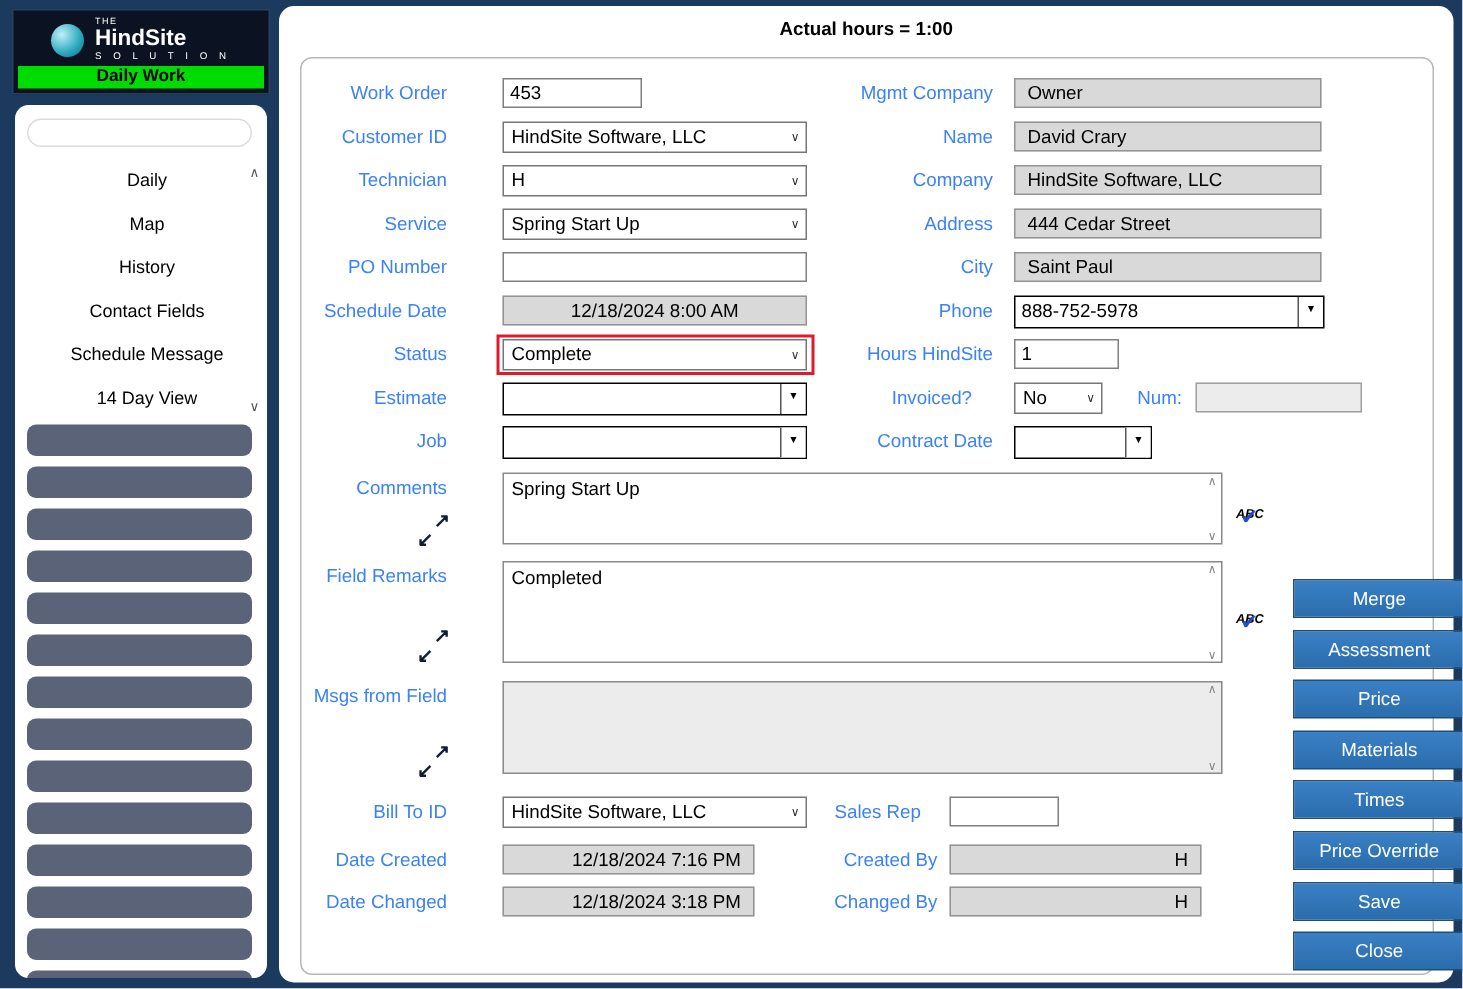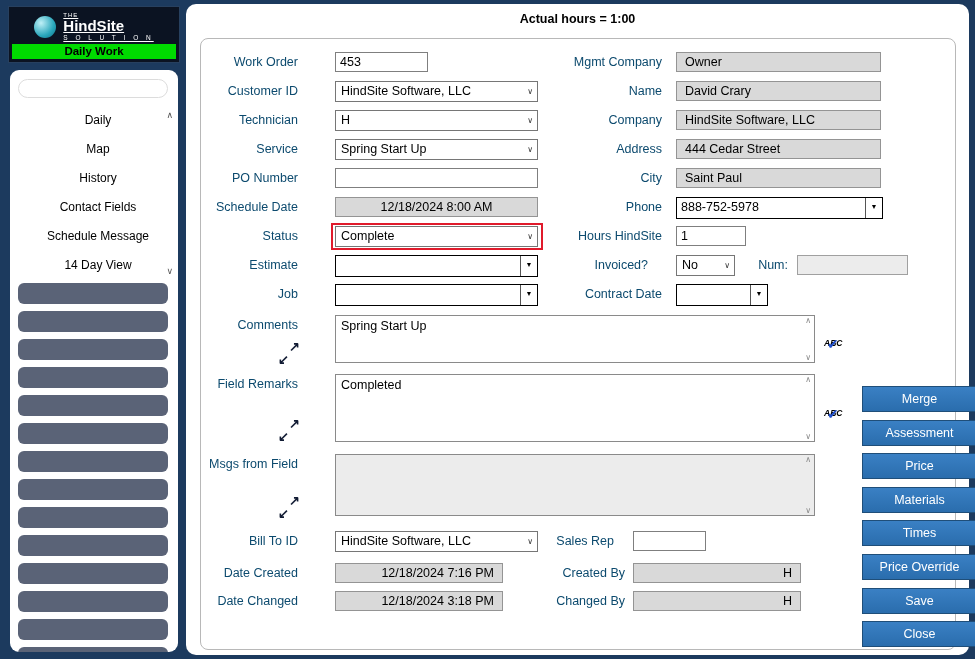--- a/index.html
+++ b/index.html
@@ -3,42 +3,42 @@
 <meta charset="utf-8">
 <style>
   * { margin:0; padding:0; box-sizing:border-box; }
   body { font-family:"Liberation Sans", sans-serif; background:#fff; }
   .window { position:relative; width:975px; height:659px; background:#1C3A5E; overflow:hidden; }
 
   
   .logo-box { position:absolute; left:8px; top:6px; width:172px; height:57px; background:#0B1322; border:1px solid #27405F; }
   .logo-row { display:flex; align-items:center; justify-content:center; gap:7px; height:38px; padding-top:2px; }
   .logo-circle { width:22px; height:22px; border-radius:50%; background:radial-gradient(circle at 32% 32%, #BFF0F7, #2AA7BC 60%, #0B6F85); }
-  .logo-text { color:#fff; line-height:1; text-align:left;text-decoration:underline; }
+  .logo-text { color:#fff; line-height:1; text-align:left; }
   .logo-the { font-size:6px; letter-spacing:1px; }
   .logo-brand { font-size:15px; font-weight:bold; }
   .logo-sol { font-size:6.5px; letter-spacing:3px; margin-top:2px; }
   .logo-banner { position:absolute; left:3px; right:3px; bottom:3px; height:15px; background:#00DB00; color:#000; font-size:11.5px; font-weight:bold; text-align:center; line-height:15px; }
 
   
   .sidebar { position:absolute; left:10px; top:70px; width:168px; height:582px; background:#fff; border-radius:9px; overflow:hidden; }
   .sb-toppill { position:absolute; left:8px; top:9px; width:150px; height:19px; background:#fff; border:1px solid #DCDCDC; border-radius:10px; }
   .menu { position:absolute; left:0; top:36px; width:152px; }
   .menu-item { height:29px; line-height:29px; text-align:center; font-size:12px; color:#000; cursor:pointer;margin-left:24px; }
   .sb-scroll-up { position:absolute; right:5px; top:40px; font-size:9px; color:#555; cursor:pointer; }
   .sb-scroll-dn { position:absolute; right:5px; top:196px; font-size:9px; color:#555; cursor:pointer; }
   .dstack { position:absolute; left:8px; top:213px; width:150px; }
   .dpill { height:21px; border-radius:6px; background:#5A6377; margin-bottom:7px; }
 
   
   .main { position:absolute; left:186px; top:4px; width:783px; height:651px; background:#fff; border-radius:10px; }
   .actual-hours { position:absolute; top:8px; left:0; right:0; text-align:center; font-size:12.5px; font-weight:bold; color:#000; }
   .groupbox { position:absolute; left:14px; top:34px; width:756px; height:612px; border:1px solid #B8B8B8; border-radius:8px; pointer-events:none; }
 
-  .label { position:absolute; height:21px; line-height:21px; font-size:12.5px; color:#0c4a6e; text-align:right; white-space:nowrap; }
+  .label { position:absolute; height:21px; line-height:21px; font-size:12.5px; color:#3b82f6; text-align:right; white-space:nowrap; }
   .field { position:absolute; height:20px; font-size:12.5px; color:#000; }
   input.field { border:1px solid #7F7F7F; background:#fff; padding:0 4px; font-family:"Liberation Sans",sans-serif; }
   .ro { border:1px solid #949494; background:#D9D9D9; line-height:18px; padding:0 8px; }
   .ro.center { text-align:center; }
   .ro.right { text-align:right; }
   .ro-light { border:1px solid #A0A0A0; background:#ECECEC; line-height:18px; padding:0 5px; }
 
   .select { position:absolute; height:21px; border:1px solid #767676; background:#fff; font-size:12.5px; line-height:19px; padding:0 18px 0 5px; cursor:pointer; }
   .select .chev { position:absolute; right:4px; top:1px; font-size:8px; color:#333; line-height:17px; }
 

